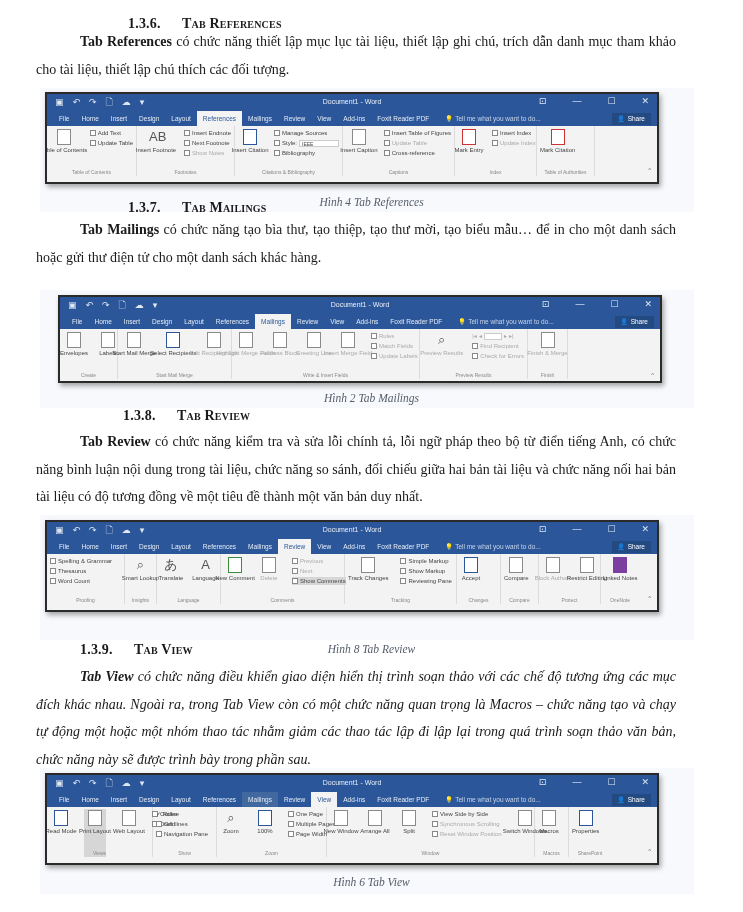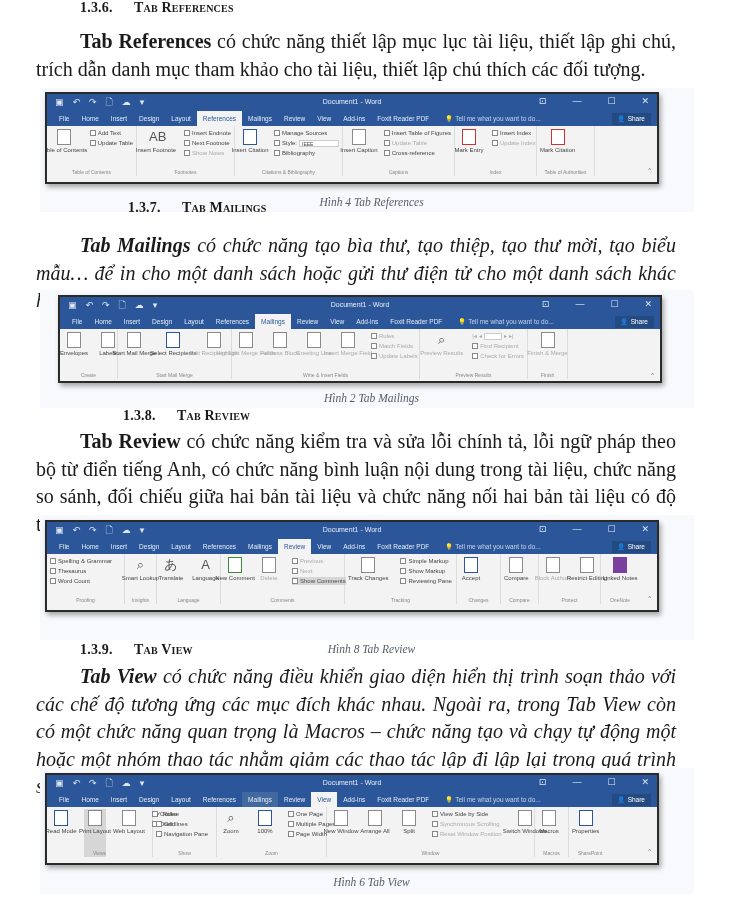--- a/index.html
+++ b/index.html
@@ -2,21 +2,21 @@
 <html><head>
 <meta charset="utf-8">
 <style>
   * { box-sizing: border-box; margin: 0; padding: 0; }
   html, body { width: 743px; height: 912px; background: #ffffff; overflow: hidden; }
   body { font-family: "Liberation Serif", "DejaVu Serif", serif; color: #1a1a1a; position: relative; }
 
   .heading { position: absolute; left: 80px; font-weight: bold; font-size: 14px; letter-spacing: 0.2px; }
   .heading .num { display: inline-block; width: 54px; }
   .heading .tsc { font-variant: small-caps; }
-  .para { position: absolute; left: 36px; width: 640px; font-size: 20px; line-height: 27.5px; text-align: justify; }
+  .para { position: absolute; left: 36px; width: 640px; font-size: 14px; line-height: 27.5px; text-align: justify; }
   .para .lead { display: inline-block; width: 44px; }
   .para b { font-weight: bold; }
   .caption { position: absolute; left: 0; width: 743px; text-align: center; font-style: italic; font-size: 11.5px; color: #555d6a; }
   .fig-bg { position: absolute; left: 40px; width: 654px; background: #f7f9fc; }
 
   
   .win { position: absolute; left: 45px; width: 614px; border: 2px solid #2a2a2a; box-shadow: 2px 3px 5px rgba(0,0,0,0.35); background: #f3f3f3; font-family: "Liberation Sans", "DejaVu Sans", sans-serif; overflow: hidden; }
   .titlebar { height: 17px; background: #2b579a; position: relative; color: #fff; font-size: 7px; }
   .qat { position: absolute; left: 8px; top: 3px; display: flex; gap: 9px; font-size: 9px; line-height: 11px; color: #dfe7f3; }
   .doc-title { position: absolute; left: 0; right: 0; top: 4px; text-align: center; font-size: 7px; color: #e9eef7; }
@@ -43,21 +43,21 @@
   .sm { font-size: 6px; line-height: 8px; white-space: nowrap; color: #444; display: flex; align-items: center; gap: 2px; }
   .sm .bx { display: inline-block; width: 6px; height: 6px; border: 1px solid #888; background: #fff; }
   .sm.sel { background: #d6d6d6; }
   .collapse { position: absolute; right: 6px; bottom: 3px; font-size: 6px; color: #666; }
   .stylebox { display: inline-block; width: 40px; height: 7px; background: #fff; border: 1px solid #ccc; font-size: 5px; line-height: 6px; padding-left: 2px; }
   .navbox { display: inline-block; width: 18px; height: 7px; background: #fff; border: 1px solid #ccc; }
 </style>
 </head>
 <body>
 
-<div class="heading" style="top:0;">
+<div class="heading" style="top:16px;margin-left:48px;">
   <span class="num">1.3.6.</span><span class="tsc">Tab References</span>
 </div>
 <div class="para" style="top:28px;">
   <span class="lead"></span><b>Tab References</b><span> có chức năng thiết lập mục lục tài liệu, thiết lập ghi chú, trích dẫn danh mục tham khảo cho tài liệu, thiết lập chú thích các đối tượng.</span>
 </div>
 
 <div class="fig-bg" style="top:88px;height:124px;"></div>
 <div class="win" style="top:92px;height:92px;">
   <div class="titlebar">
     <div class="qat">
@@ -198,21 +198,21 @@
       <div class="grp-label">Table of Authorities</div>
     </div>
     <span class="collapse">^</span>
   </div>
 </div>
 <div class="caption" style="top:196px;">Hình 4 Tab References</div>
 
 <div class="heading" style="top:200px;margin-left:48px;">
   <span class="num">1.3.7.</span><span class="tsc">Tab Mailings</span>
 </div>
-<div class="para" style="top:232px;font-style:italic;">
+<div class="para" style="top:216px;">
   <span class="lead"></span><b>Tab Mailings</b><span> có chức năng tạo bìa thư, tạo thiệp, tạo thư mời, tạo biểu mẫu… để in cho một danh sách hoặc gửi thư điện tử cho một danh sách khác hàng.</span>
 </div>
 
 <div class="fig-bg" style="top:290px;height:118px;"></div>
 <div class="win" style="top:295px;left:58px;width:604px;height:88px;">
   <div class="titlebar">
     <div class="qat">
       <span>▣</span>
       <span>↶</span>
       <span>↷</span>

